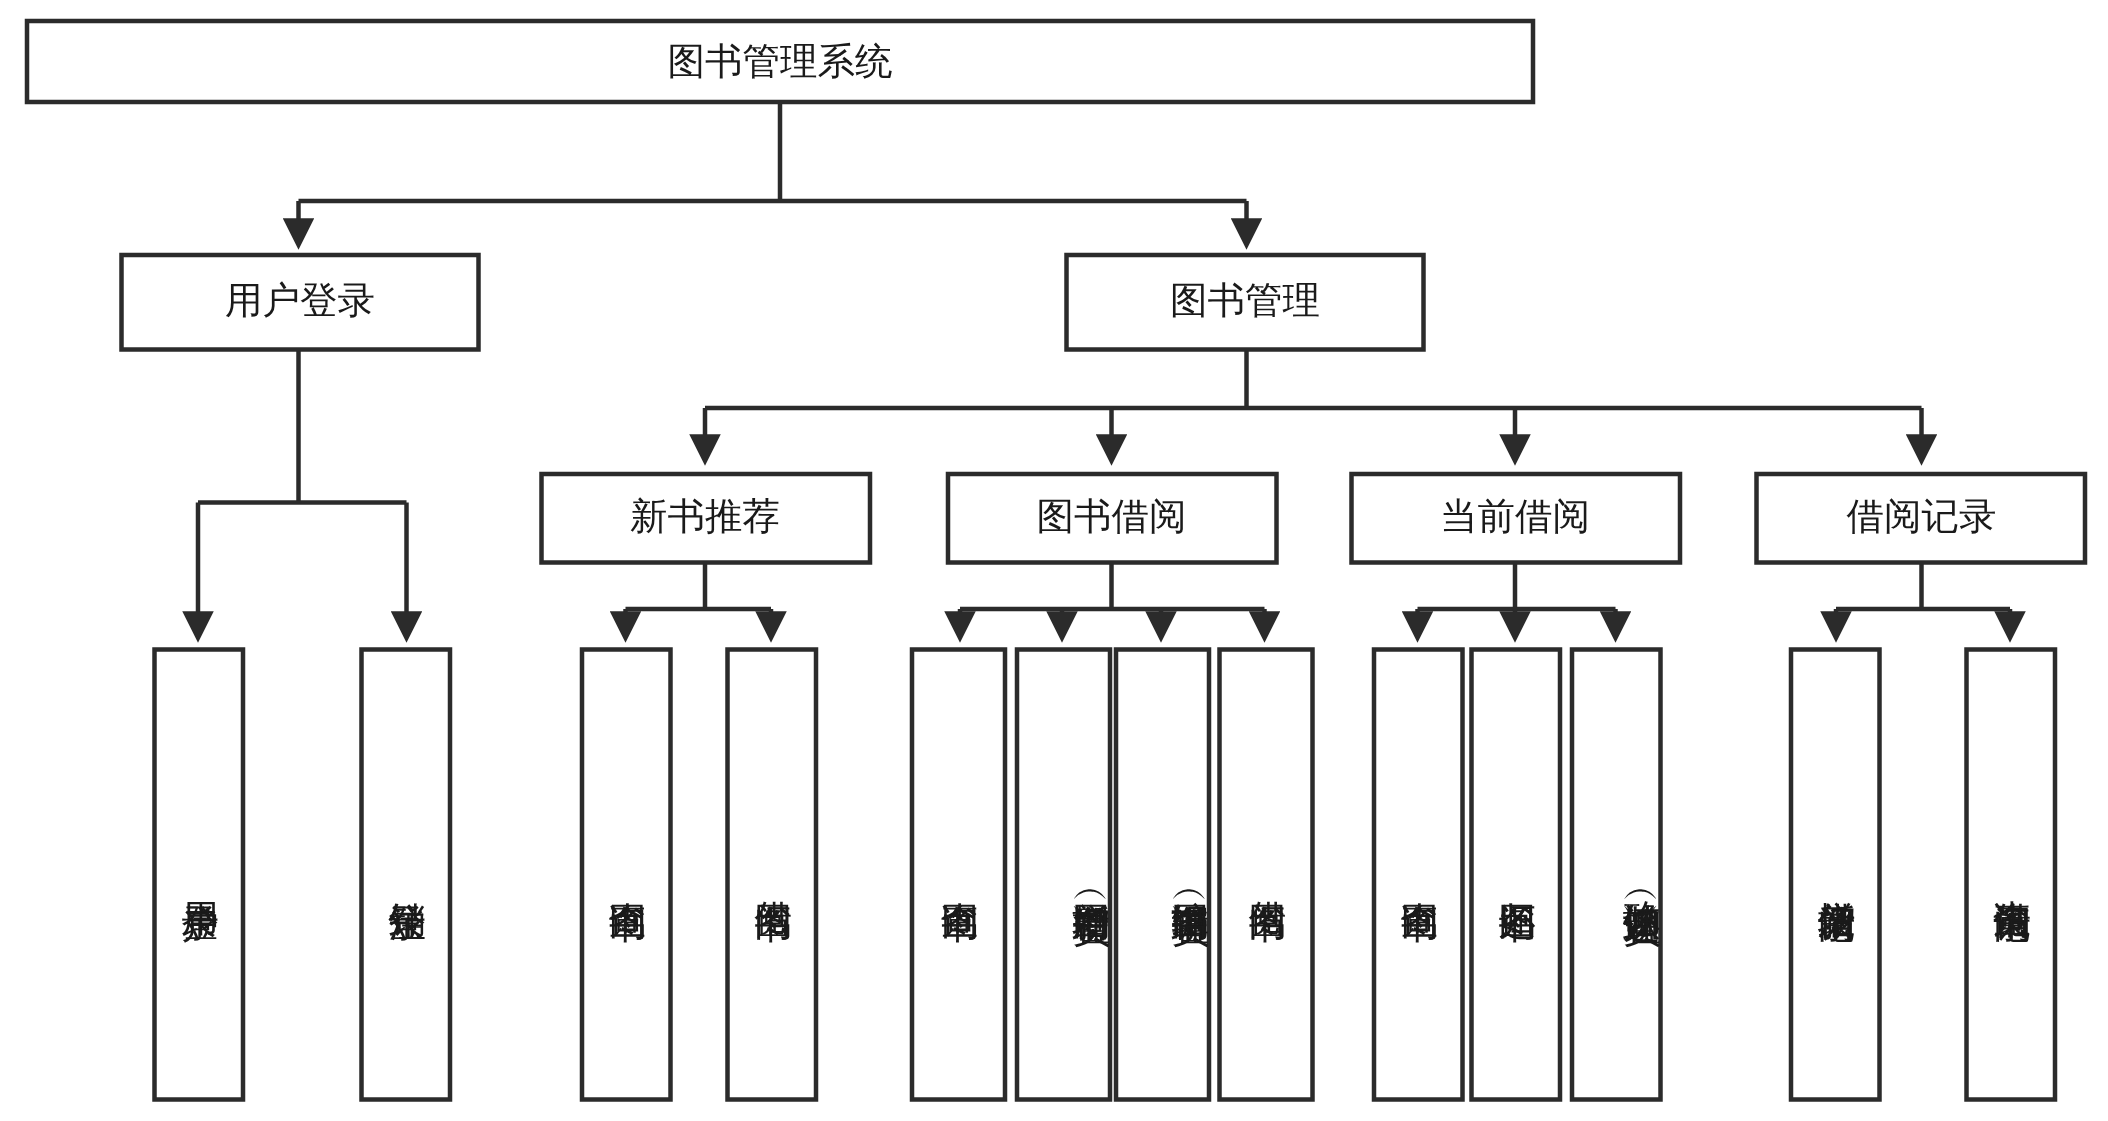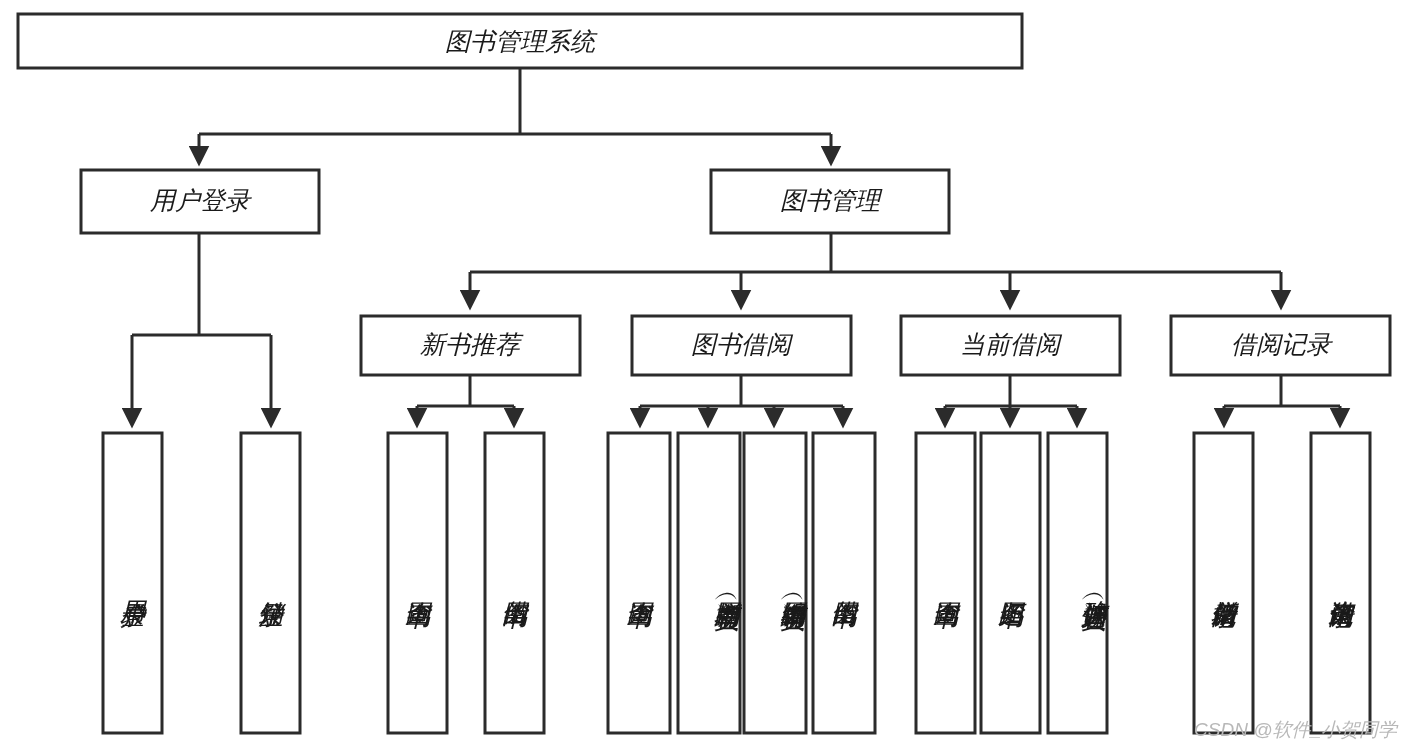--- a/index.html
+++ b/index.html
@@ -11,21 +11,20 @@
     width: 1405px;
     height: 747px;
     font-family: "Liberation Sans", sans-serif;
     overflow: hidden;
     position: relative;
   }
   #diagram-root {
     position: relative;
     width: 1405px;
     height: 747px;
-    font-style: italic;
   }
   svg.diagram {
     position: absolute;
     top: 0;
     left: 0;
     width: 1405px;
     height: 747px;
   }
   .node-box {
     fill: #ffffff;
@@ -220,14 +219,13 @@
   <div class="node-label-v center" style="left:608px; top:433px; width:62px; height:300px;">查询图书</div>
   <div class="node-label-v top" style="left:678px; top:438px; width:62px; height:295px;">新增图书（管理员）</div>
   <div class="node-label-v top" style="left:744px; top:438px; width:62px; height:295px;">编辑图书（管理员）</div>
   <div class="node-label-v center" style="left:813px; top:433px; width:62px; height:300px;">借阅图书</div>
   <div class="node-label-v center" style="left:916px; top:433px; width:59px; height:300px;">查询图书</div>
   <div class="node-label-v center" style="left:981px; top:433px; width:59px; height:300px;">归还图书</div>
   <div class="node-label-v top" style="left:1048px; top:438px; width:59px; height:295px;">确认归还（管理员）</div>
   <div class="node-label-v center" style="left:1194px; top:433px; width:59px; height:300px;">新增借阅记录</div>
   <div class="node-label-v center" style="left:1311px; top:433px; width:59px; height:300px;">查询借阅记录</div>
 
-  <div class="watermark">CSDN @软件_小贺同学</div>
 </div>
 
 </body></html>

